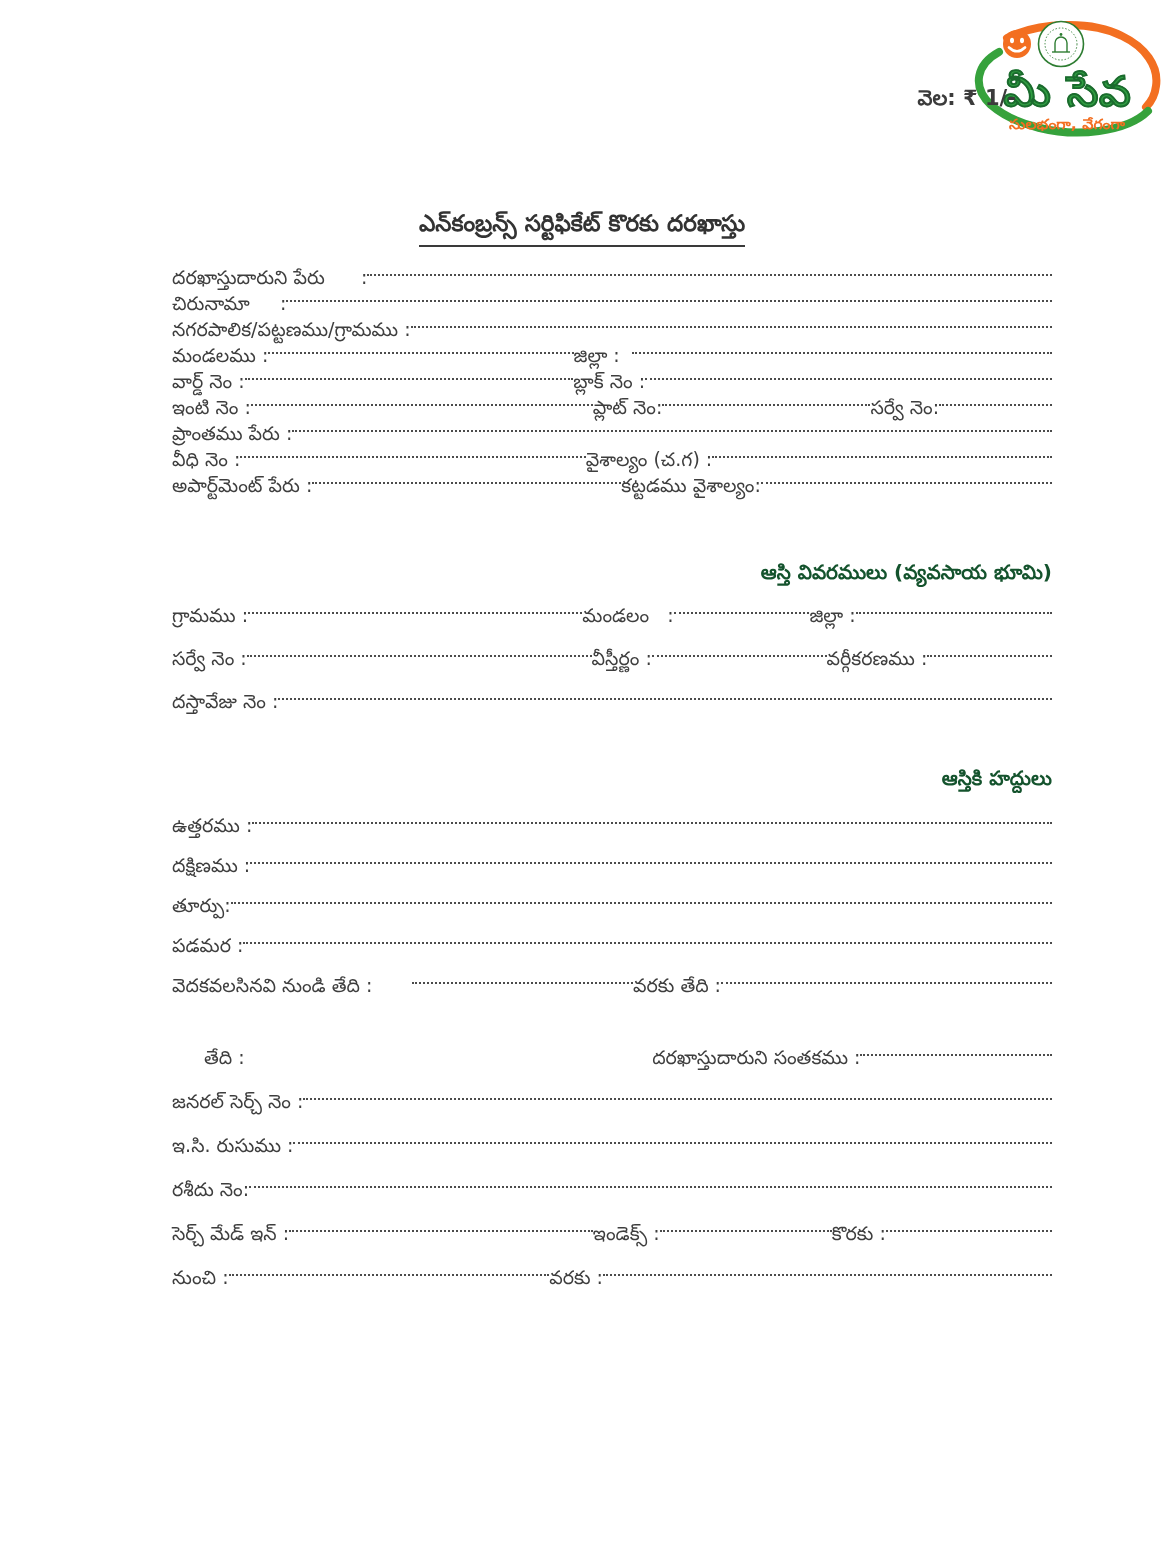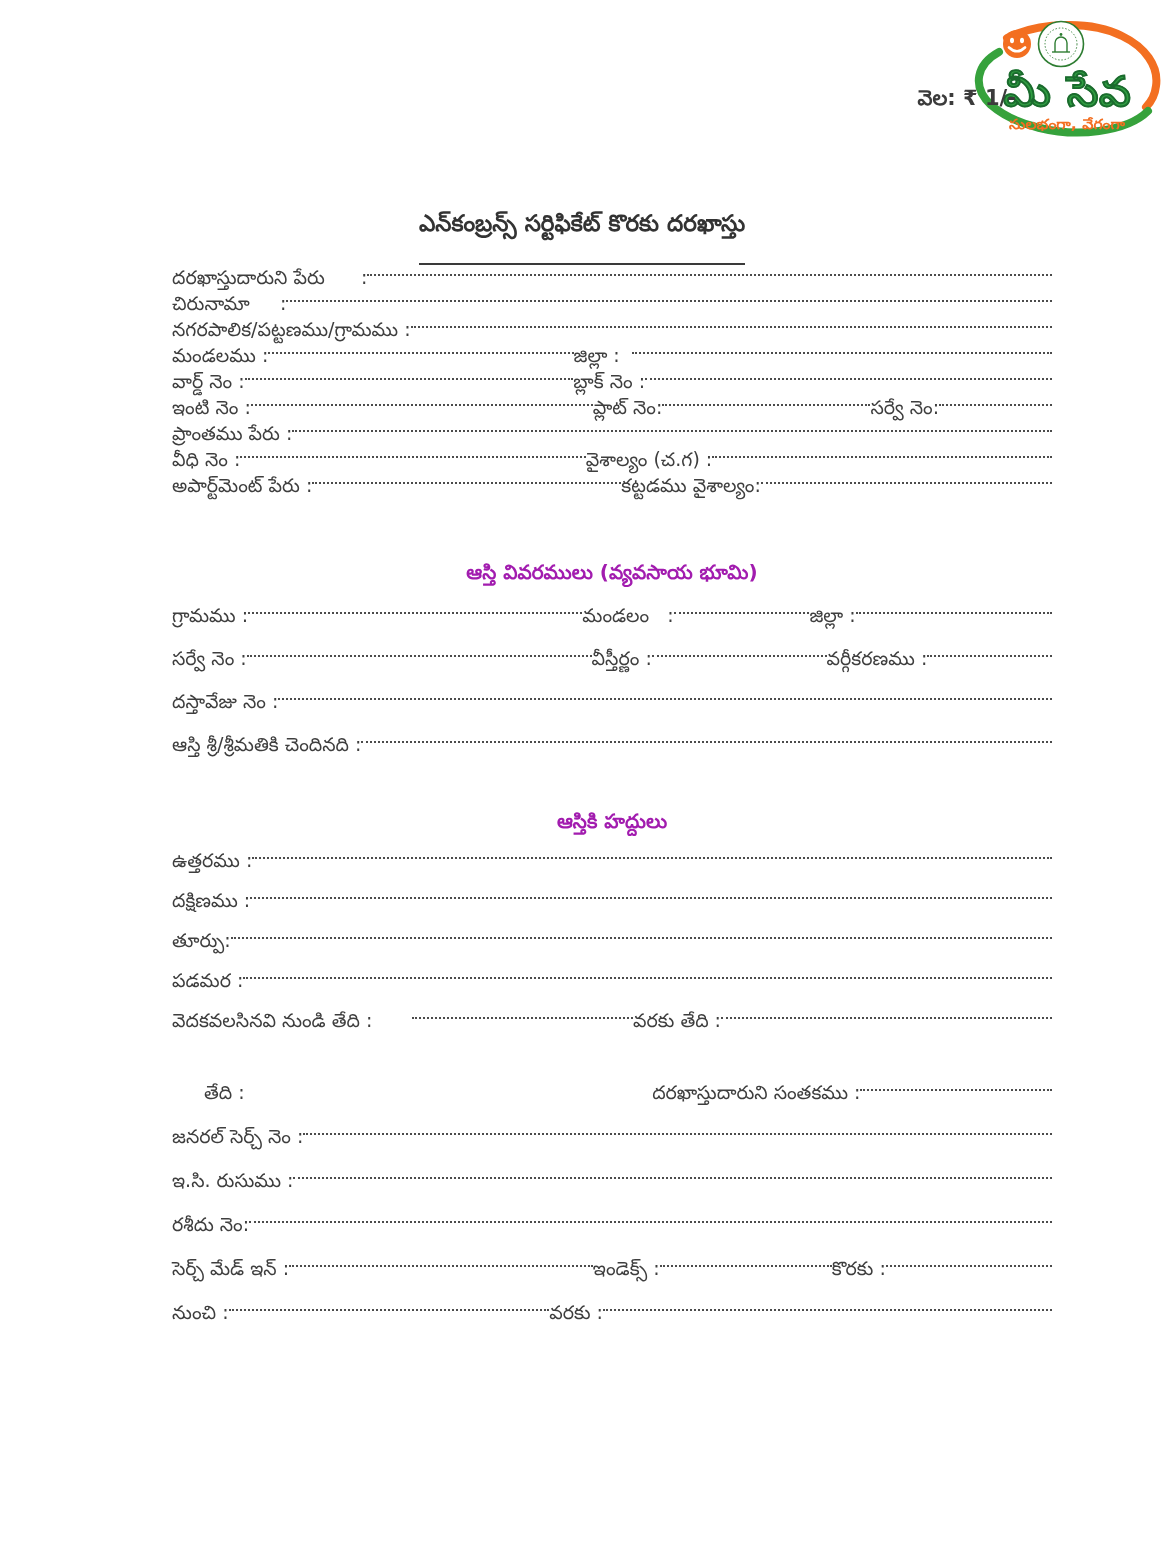--- a/index.html
+++ b/index.html
@@ -15,39 +15,39 @@
   .price {
     position:absolute; top:86px; right:148px;
     font-size:21px; font-weight:bold; color:#3b3b3b; white-space:pre;
   }
   .title {
     position:absolute; top:210px; left:0; right:0; text-align:center;
   }
   .title span {
     display:inline-block;
     font-size:23px; font-weight:bold; color:#333;
-    border-bottom:2px solid #3a3a3a; padding-bottom:21px;
+    border-bottom:2px solid #3a3a3a; padding-bottom:3px;
     white-space:pre;
   }
   .form { position:absolute; top:262px; left:172px; right:112px; }
   .form-section {}
   .sec-applicant-property { margin-top:2px; }
   .row { display:flex; align-items:center; height:26px; }
   .row + .row { }
   .sec-agri-land { margin-top:60px; }
   .sec-agri-land h3 + .row { margin-top:16px; }
   .sec-agri-land .row + .row { margin-top:17px; }
   .sec-boundaries { margin-top:50px; }
-  .sec-boundaries h3 + .row { margin-top:12px; }
+  .sec-boundaries h3 + .row { margin-top:20px; }
   .sec-boundaries .row + .row { margin-top:14px; }
   .sec-office-use { margin-top:46px; }
   .sec-office-use .row + .row { margin-top:18px; }
   h3.section-heading {
-    margin:0; text-align:center; font-size:20px; font-weight:bold;
-    height:28px; line-height:28px; color:#a21caf;
+    margin:0; text-align:right; font-size:20px; font-weight:bold;
+    height:28px; line-height:28px; color:#14532d;
   }
   .lbl { white-space:pre; font-size:19px; line-height:25px; color:#3e3e3e; }
   .dots {
     flex-basis:0; min-width:0; display:block;
     border-bottom:2px dotted #4b4b4b;
     margin-bottom:5px;
   }
   .gap { flex-basis:0; display:block; }
 </style>
 </head>
@@ -153,24 +153,20 @@
         <span class="dots" style="flex-grow: 296;"></span>
         <span class="lbl">వీస్తీర్ణం :</span>
         <span class="dots" style="flex-grow: 150;"></span>
         <span class="lbl">వర్గీకరణము :</span>
         <span class="dots" style="flex-grow: 107;"></span>
       </div>
       <div class="row">
         <span class="lbl">దస్తావేజు నెం :</span>
         <span class="dots" style="flex-grow: 740;"></span>
       </div>
-      <div class="row">
-        <span class="lbl">ఆస్తి శ్రీ/శ్రీమతికి చెందినది :</span>
-        <span class="dots" style="flex-grow: 630;"></span>
-      </div>
     </div>
     <div class="form-section sec-boundaries">
       <h3 class="section-heading">ఆస్తికి హద్దులు</h3>
       <div class="row">
         <span class="lbl">ఉత్తరము :</span>
         <span class="dots" style="flex-grow: 780;"></span>
       </div>
       <div class="row">
         <span class="lbl">దక్షిణము :</span>
         <span class="dots" style="flex-grow: 775;"></span>

